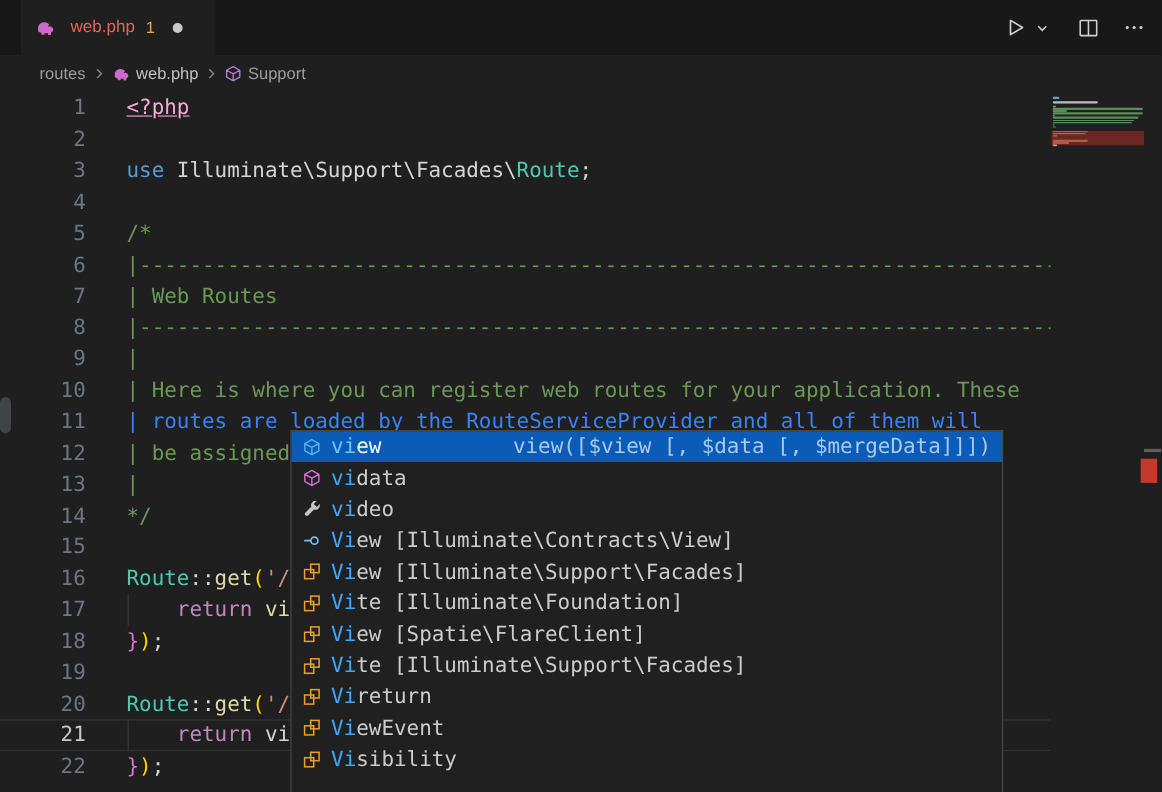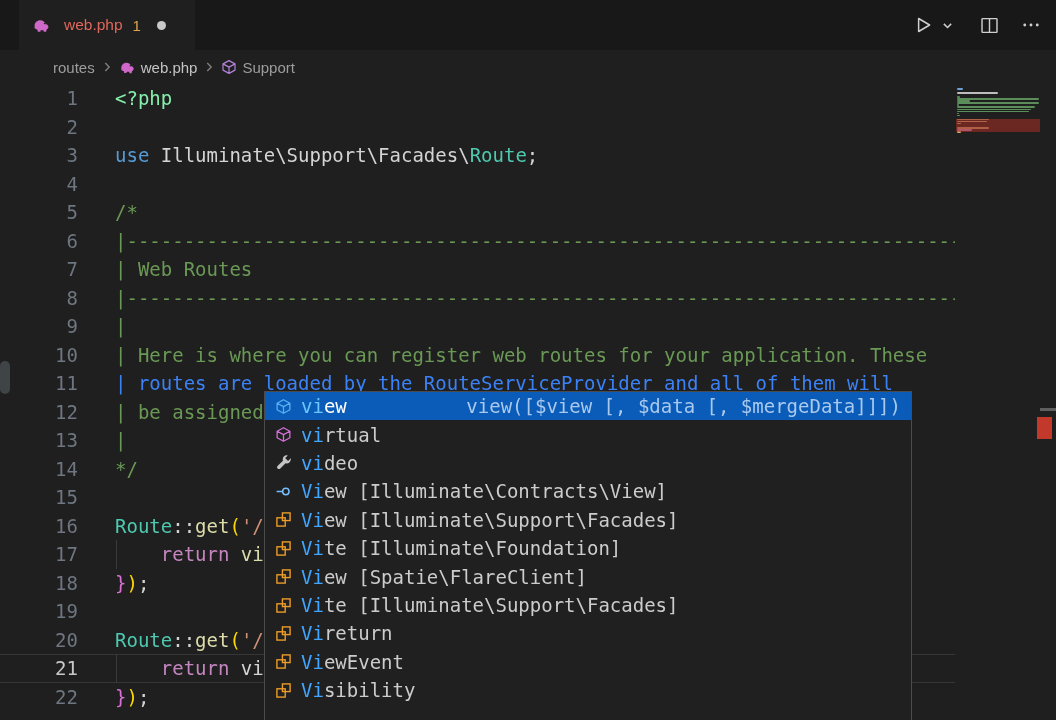--- a/index.html
+++ b/index.html
@@ -12,21 +12,21 @@
   .tab{position:absolute;left:19px;top:0;height:50px;width:176px;background:#1f1f1f;
        display:flex;align-items:center;gap:8px;padding:0 13px;cursor:pointer}
   .tab-label{color:#e0685c;font-size:15.5px}
   .tab-badge{color:#dfa64e;font-size:15px;margin-left:2px}
   .tab-dirty{width:9px;height:9px;border-radius:50%;background:#c9c9c9;margin-left:8px}
   .tab-actions{position:absolute;right:12px;top:0;height:50px;display:flex;align-items:center}
   .tbtn{display:flex;align-items:center;justify-content:center;padding:3px;cursor:pointer;border-radius:4px}
   .gap-sm{width:2px}.gap-md{width:20px}.gap-lg{width:16px}
 
   
-  .breadcrumbs{position:absolute;top:50px;left:17px;right:0;height:34px;background:#1f1f1f;
+  .breadcrumbs{position:absolute;top:50px;left:0;right:0;height:34px;background:#1f1f1f;
        display:flex;align-items:center;padding-left:36px;font-size:15px;color:#9d9d9d}
   .bc-item{cursor:pointer}
   .bc-item.light{color:#c3c3c3}
   .bc-sep{display:flex;align-items:center;margin:0 5px}
   .bc-icon{display:flex;align-items:center;margin-right:5px}
 
   
   #editor{position:absolute;top:84px;left:0;width:1056px;height:636px}
   #code-lines{position:absolute;top:0;left:0;width:955px;height:636px;overflow:hidden;
        font-family:"DejaVu Sans Mono","Liberation Mono",monospace;font-size:19px}
@@ -128,21 +128,21 @@
     <span class="bc-icon">
       <svg width="16" height="16" viewBox="0 0 16 16">
           <path fill="none" stroke="#b180d7" stroke-width="1.2" stroke-linejoin="round" d="M8 1.6 14 4.9v6.2L8 14.4 2 11.1V4.9zM2 4.9l6 3.2 6-3.2M8 8.1v6.3"></path>
         </svg>
     </span>
     <span class="bc-item">Support</span>
   </nav>
 
   <div id="editor">
     <div id="code-lines">
-        <div class="cl" style="top: 0px;"><span class="g">1</span><span class="c"><span style="color: #86efac;">&lt;?php</span></span></div>
+        <div class="cl" style="top: 0px;"><span class="g">1</span><span class="c"><span style="color: #f9a8d4; text-decoration: underline;">&lt;?php</span></span></div>
         <div class="cl" style="top: 28.5px;"><span class="g">2</span><span class="c"></span></div>
         <div class="cl" style="top: 57px;"><span class="g">3</span><span class="c"><span style="color: rgb(86, 156, 214);">use </span><span style="color: rgb(212, 212, 212);">Illuminate\Support\Facades\</span><span style="color: rgb(78, 201, 176);">Route</span><span style="color: rgb(212, 212, 212);">;</span></span></div>
         <div class="cl" style="top: 85.5px;"><span class="g">4</span><span class="c"></span></div>
         <div class="cl" style="top: 114px;"><span class="g">5</span><span class="c"><span style="color: rgb(106, 153, 85);">/*</span></span></div>
         <div class="cl" style="top: 142.5px;"><span class="g">6</span><span class="c"><span style="color: rgb(106, 153, 85);">|--------------------------------------------------------------------------</span></span></div>
         <div class="cl" style="top: 171px;"><span class="g">7</span><span class="c"><span style="color: rgb(106, 153, 85); text-align: right;">| Web Routes</span></span></div>
         <div class="cl" style="top: 199.5px;"><span class="g">8</span><span class="c"><span style="color: rgb(106, 153, 85);">|--------------------------------------------------------------------------</span></span></div>
         <div class="cl" style="top: 228px;"><span class="g">9</span><span class="c"><span style="color: rgb(106, 153, 85);">|</span></span></div>
         <div class="cl" style="top: 256.5px;"><span class="g">10</span><span class="c"><span style="color: rgb(106, 153, 85);">| Here is where you can register web routes for your application. These</span></span></div>
         <div class="cl" style="top: 285px;"><span class="g">11</span><span class="c"><span style="color: #3b82f6;">| routes are loaded by the RouteServiceProvider and all of them will</span></span></div>
@@ -161,21 +161,21 @@
     <div class="iguide" style="top:456px;height:28.5px"></div>
     <div class="iguide" style="top:570px;height:28.5px"></div>
 
     <div id="suggest">
 
     <div class="srow sel"><span class="sic"><svg width="17" height="17" viewBox="0 0 16 16">
               <path fill="none" stroke="#57b3f0" stroke-width="1.2" stroke-linejoin="round" d="M8 1.6 14 4.9v6.2L8 14.4 2 11.1V4.9zM2 4.9l6 3.2 6-3.2M8 8.1v6.3"></path>
             </svg></span><span class="slb"><span class="sm">vi</span><span>ew</span></span><span class="sd">view([$view [, $data [, $mergeData]]])</span></div>
         <div class="srow"><span class="sic"><svg width="17" height="17" viewBox="0 0 16 16">
               <path fill="none" stroke="#d670d6" stroke-width="1.2" stroke-linejoin="round" d="M8 1.6 14 4.9v6.2L8 14.4 2 11.1V4.9zM2 4.9l6 3.2 6-3.2M8 8.1v6.3"></path>
-            </svg></span><span class="slb"><span class="sm">vi</span><span>rtual</span></span></div>
+            </svg></span><span class="slb"><span class="sm">vi</span><span>data</span></span></div>
         <div class="srow"><span class="sic"><svg width="17" height="17" viewBox="0 0 16 16">
               <path fill="#c5c5c5" d="M14.9 4.1a3.8 3.8 0 0 1-5 3.6L5 12.6a1.7 1.7 0 1 1-2.4-2.4l4.9-4.9a3.8 3.8 0 0 1 4.6-4.9L9.6 2.9l2.7 2.7 2.5-2.5c.1.3.1.6.1 1z"></path>
             </svg></span><span class="slb"><span class="sm">vi</span><span>deo</span></span></div>
         <div class="srow"><span class="sic"><svg width="17" height="17" viewBox="0 0 16 16">
               <circle cx="10.2" cy="8" r="3" fill="none" stroke="#75beff" stroke-width="1.4"></circle>
               <path stroke="#75beff" stroke-width="1.4" d="M1.5 8h5.7"></path>
             </svg></span><span class="slb"><span class="sm">Vi</span><span>ew [Illuminate\Contracts\View]</span></span></div>
         <div class="srow"><span class="sic"><svg width="17" height="17" viewBox="0 0 16 16">
               <g fill="none" stroke="#ee9d28" stroke-width="1.3">
                 <rect x="1.8" y="6.4" width="7.8" height="7.8"></rect>

